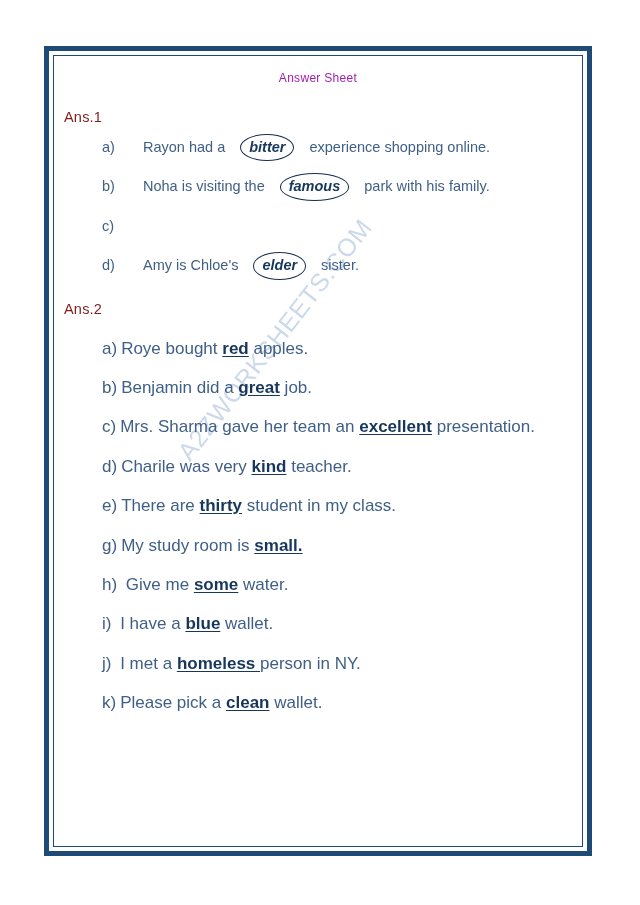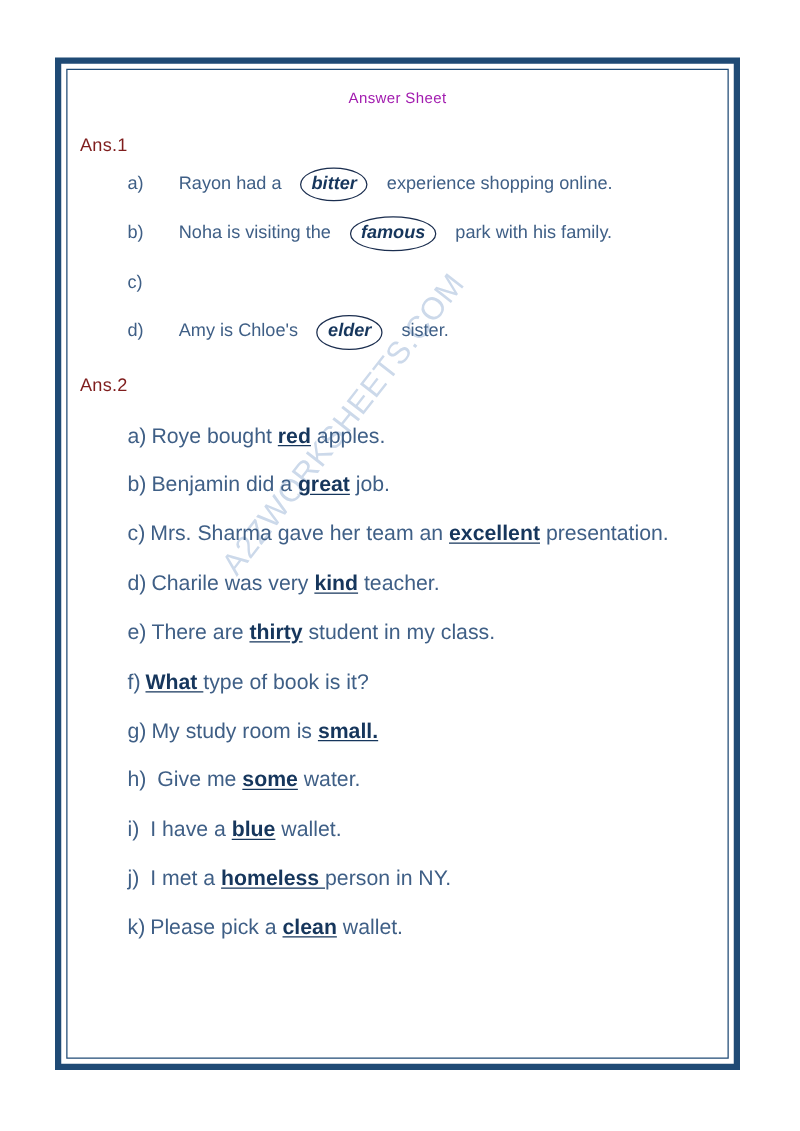--- a/index.html
+++ b/index.html
@@ -170,21 +170,20 @@
         </ul>
 
       <div class="section-label s2">Ans.2</div>
 
       <ul class="q2-list" id="q2-list">
           <li class="q2-row"><span class="q2-marker">a)</span><span>Roye bought </span><span class="answer-word">red</span><span> apples.</span></li>
           <li class="q2-row"><span class="q2-marker">b)</span><span>Benjamin did a </span><span class="answer-word">great</span><span> job.</span></li>
           <li class="q2-row"><span class="q2-marker">c)</span><span>Mrs. Sharma gave her team an </span><span class="answer-word">excellent</span><span> presentation.</span></li>
           <li class="q2-row"><span class="q2-marker">d)</span><span>Charile was very </span><span class="answer-word">kind</span><span> teacher.</span></li>
           <li class="q2-row"><span class="q2-marker">e)</span><span>There are </span><span class="answer-word">thirty</span><span> student in my class.</span></li>
-          <li class="q2-row"><span class="q2-marker">f)</span><span></span><span class="answer-word">What </span><span>type of book is it?</span></li>
           <li class="q2-row"><span class="q2-marker">g)</span><span>My study room is </span><span class="answer-word">small.</span><span></span></li>
           <li class="q2-row"><span class="q2-marker">h)</span><span> Give me </span><span class="answer-word">some</span><span> water.</span></li>
           <li class="q2-row"><span class="q2-marker">i)</span><span> I have a </span><span class="answer-word">blue</span><span> wallet.</span></li>
           <li class="q2-row"><span class="q2-marker">j)</span><span> I met a </span><span class="answer-word">homeless </span><span>person in NY.</span></li>
           <li class="q2-row"><span class="q2-marker">k)</span><span>Please pick a </span><span class="answer-word">clean</span><span> wallet.</span></li>
         </ul>
 
     </div>
   </div>
 </div>

